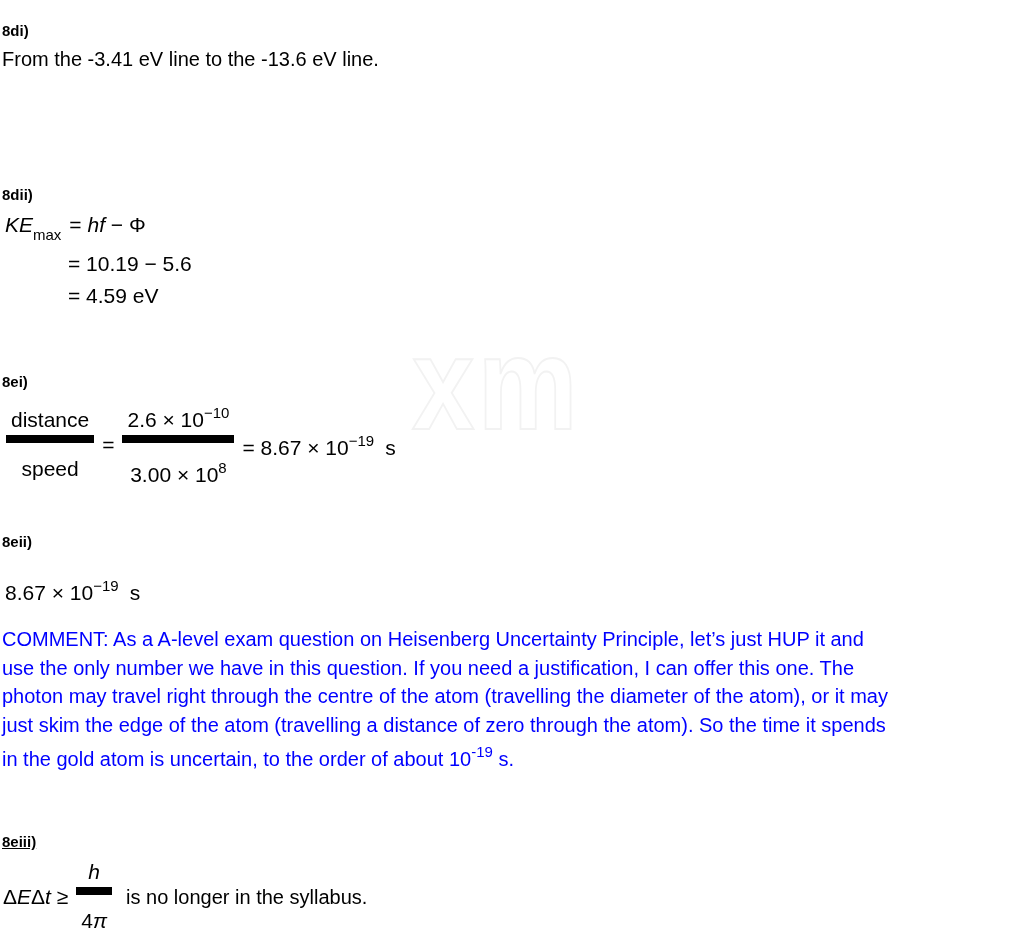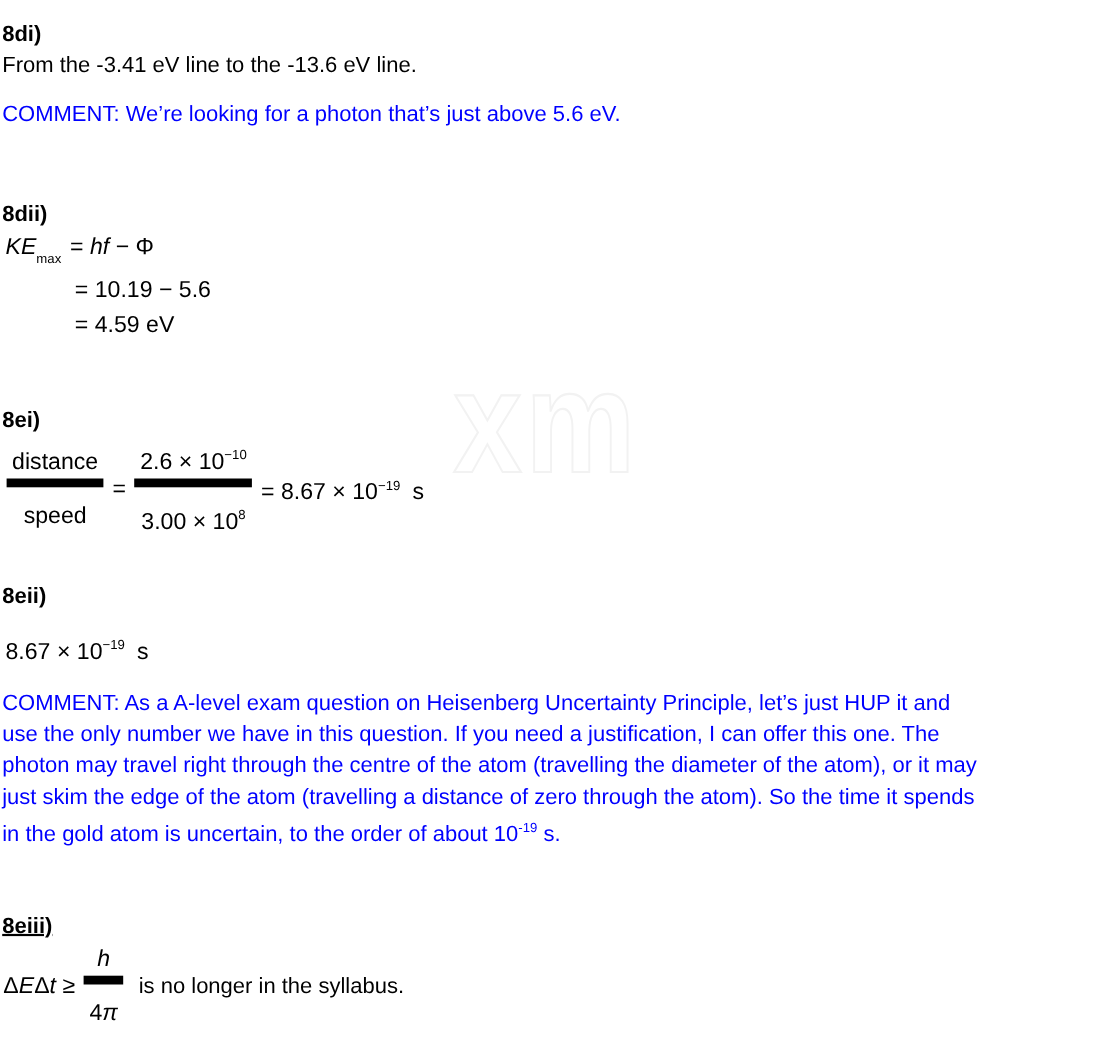--- a/index.html
+++ b/index.html
@@ -6,26 +6,26 @@
   .page {
     position: relative;
     width: 1015px;
     height: 944px;
     background: #ffffff;
     overflow: hidden;
     font-family: "Liberation Sans", sans-serif;
     color: #000000;
   }
   .abs { position: absolute; left: 2px; }
-  .hd { font-weight: 700; font-size: 20px; line-height: 28px; }
+  .hd { font-weight: 700; font-size: 15px; line-height: 28px; }
   .txt { font-size: 20px; line-height: 28px; }
   .blue { color: #0000ff; }
   .eq { font-size: 21px; line-height: 26px; }
   .eq i, .txt i { font-style: italic; }
-  .small { font-size: 12px; }
+  .small { font-size: 15px; }
   sub.small { position: relative; top: 3px; }
   sup.small { position: relative; top: -1px; }
   .eqline { display: flex; align-items: center; }
   .frac { display: inline-block; vertical-align: middle; text-align: center; }
   .frac .num { display: block; border-bottom: 8px solid #000000; padding: 0 5px 3px; line-height: 24px; }
   .frac .den { display: block; padding: 14px 5px 0; line-height: 24px; }
   .gap-l { margin-left: 8px; }
   .gap-both { margin: 0 8px; }
   .unit-gap { margin-left: 11px; }
   .para-line { white-space: nowrap; }
@@ -45,21 +45,20 @@
 </style>
 </head>
 <body>
 
 <div class="page">
 
   <div class="watermark">xm</div>
 
   <div class="abs hd" style="top:17px;">8di)</div>
   <div class="abs txt" style="top:45px;">From the -3.41 eV line to the -13.6 eV line.</div>
-  <div class="abs txt blue" style="top:90px;">COMMENT: We’re looking for a photon that’s just above 5.6 eV.</div>
 
   <div class="abs hd" style="top:181px;">8dii)</div>
   <div class="abs eq" style="top:212px; left:5px;">
     <i>KE</i><sub class="small">max</sub><span class="gap-l"><span>= </span><i>hf</i><span> − Φ</span></span>
   </div>
   <div class="abs eq" style="top:251px; left:68px;">= 10.19 − 5.6</div>
   <div class="abs eq" style="top:283px; left:68px;">= 4.59 eV</div>
 
   <div class="abs hd" style="top:368px;">8ei)</div>
   <div class="abs eq eqline" style="top:402px; left:6px;">

